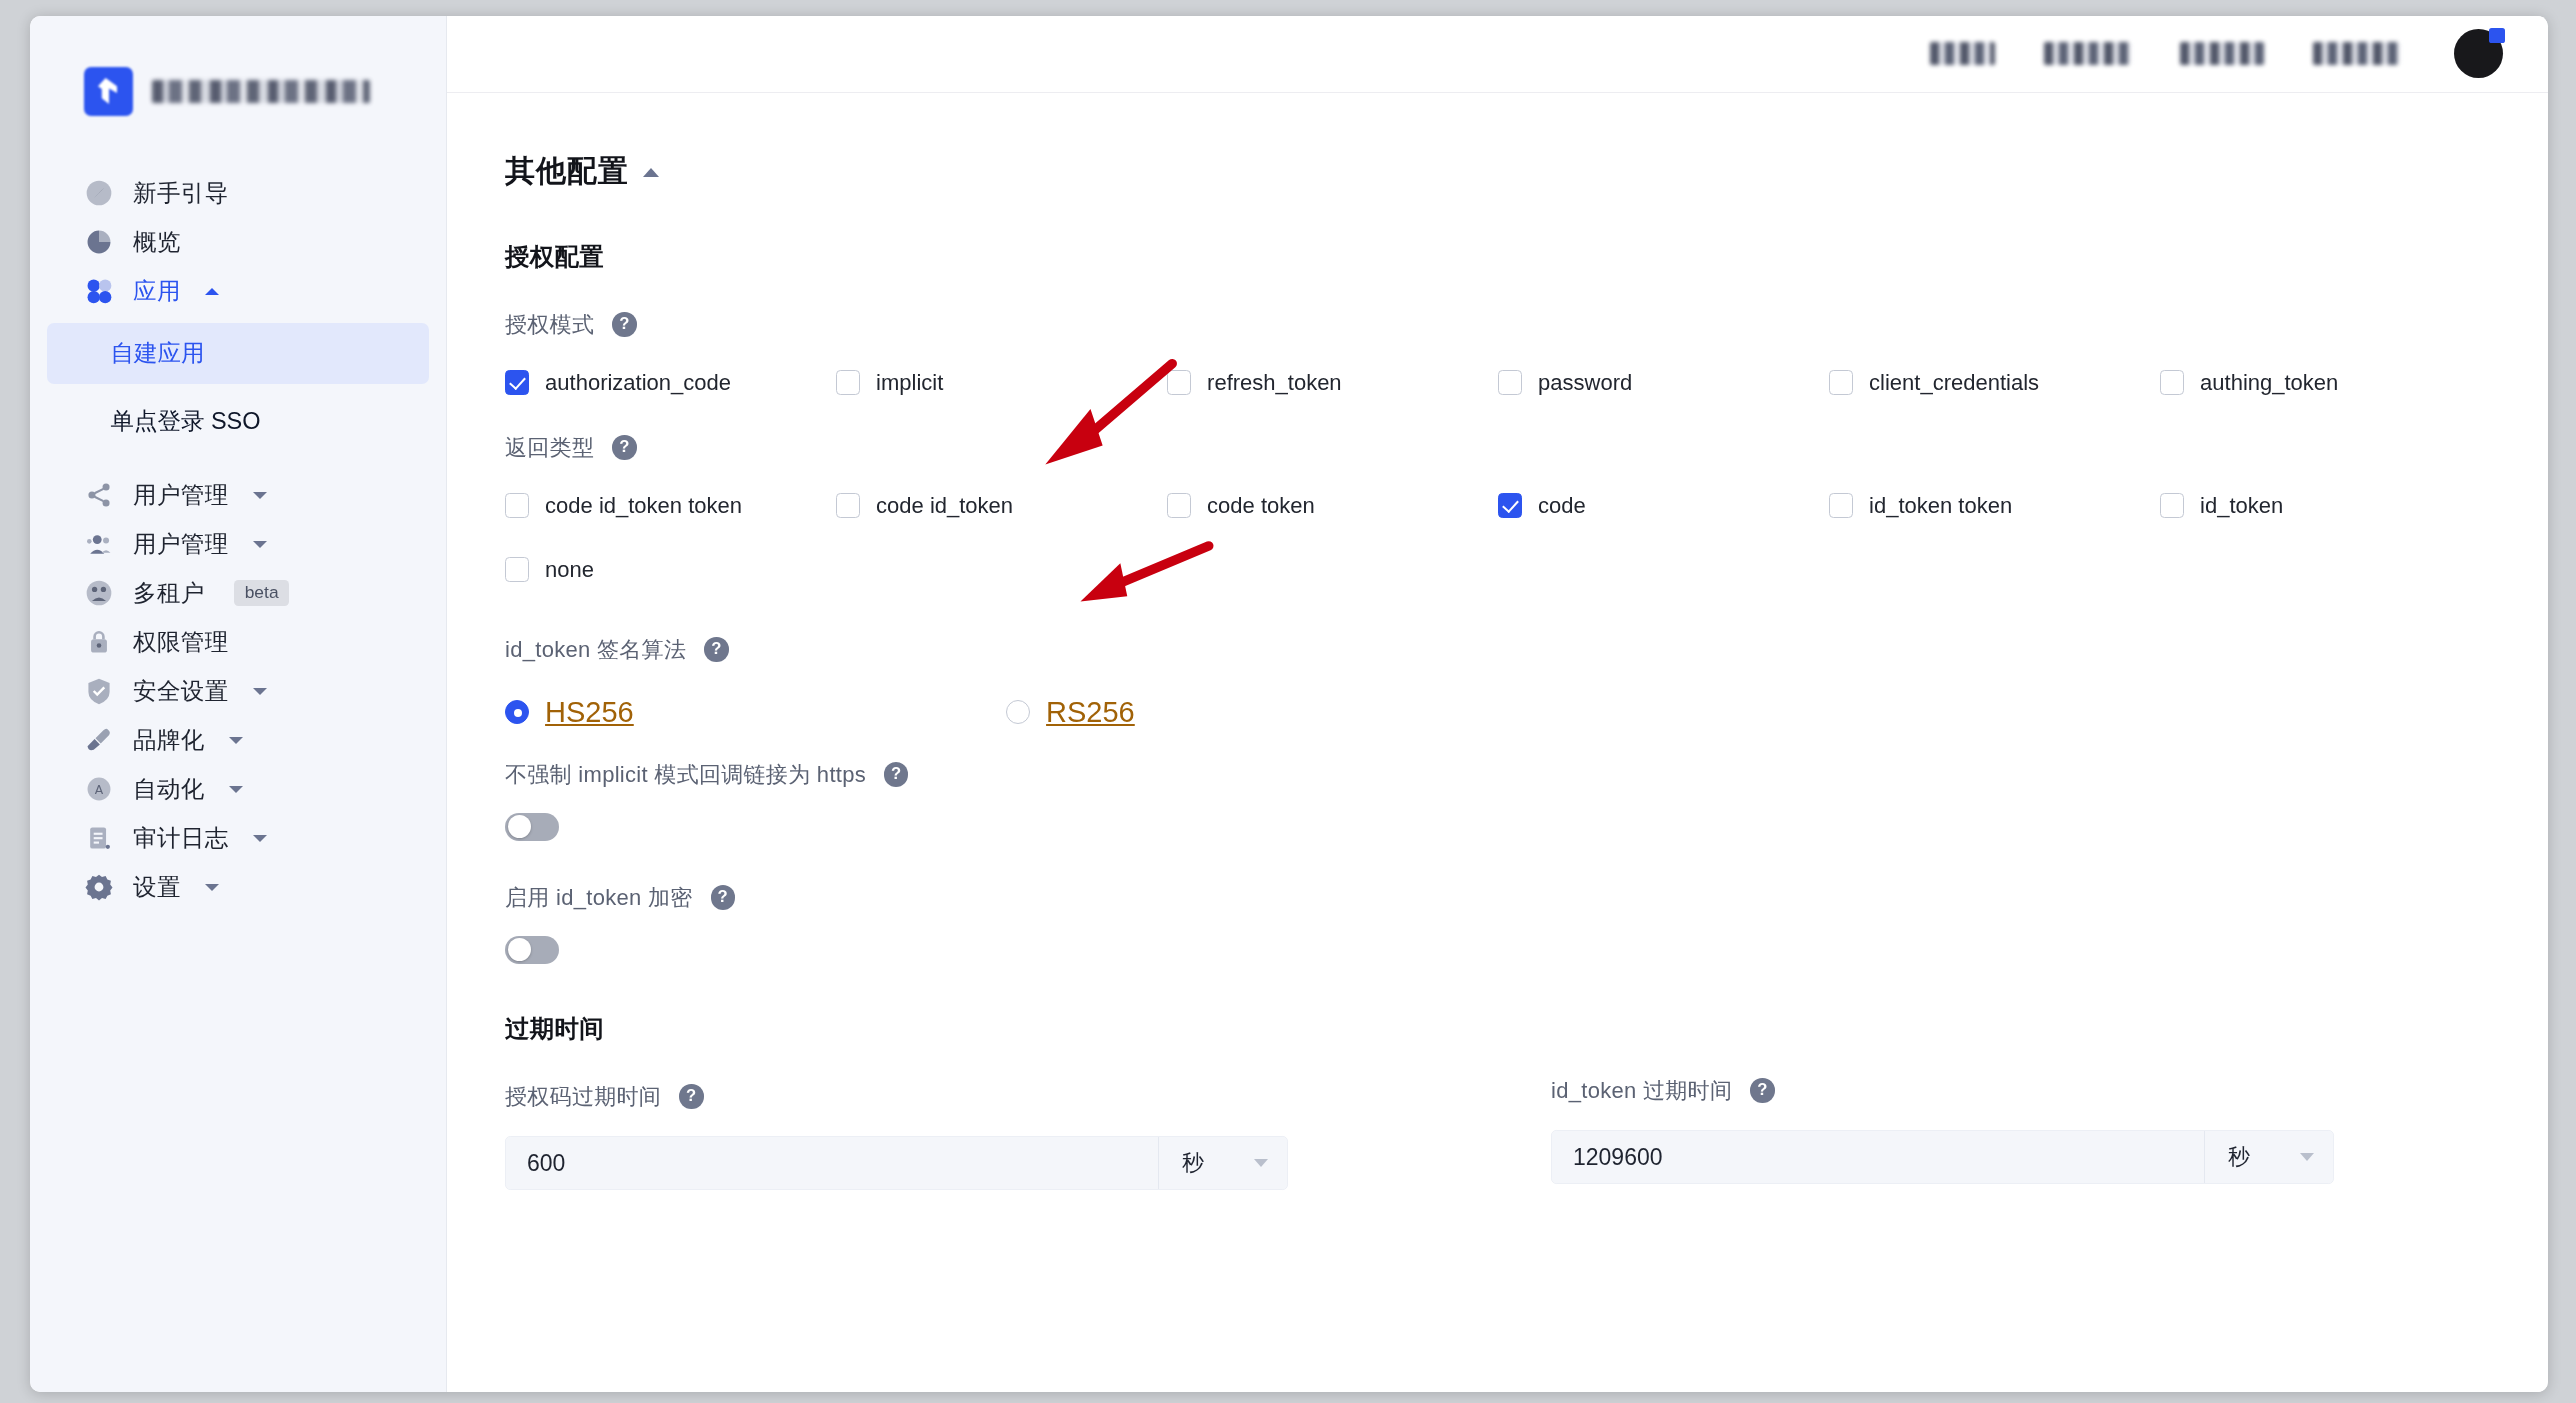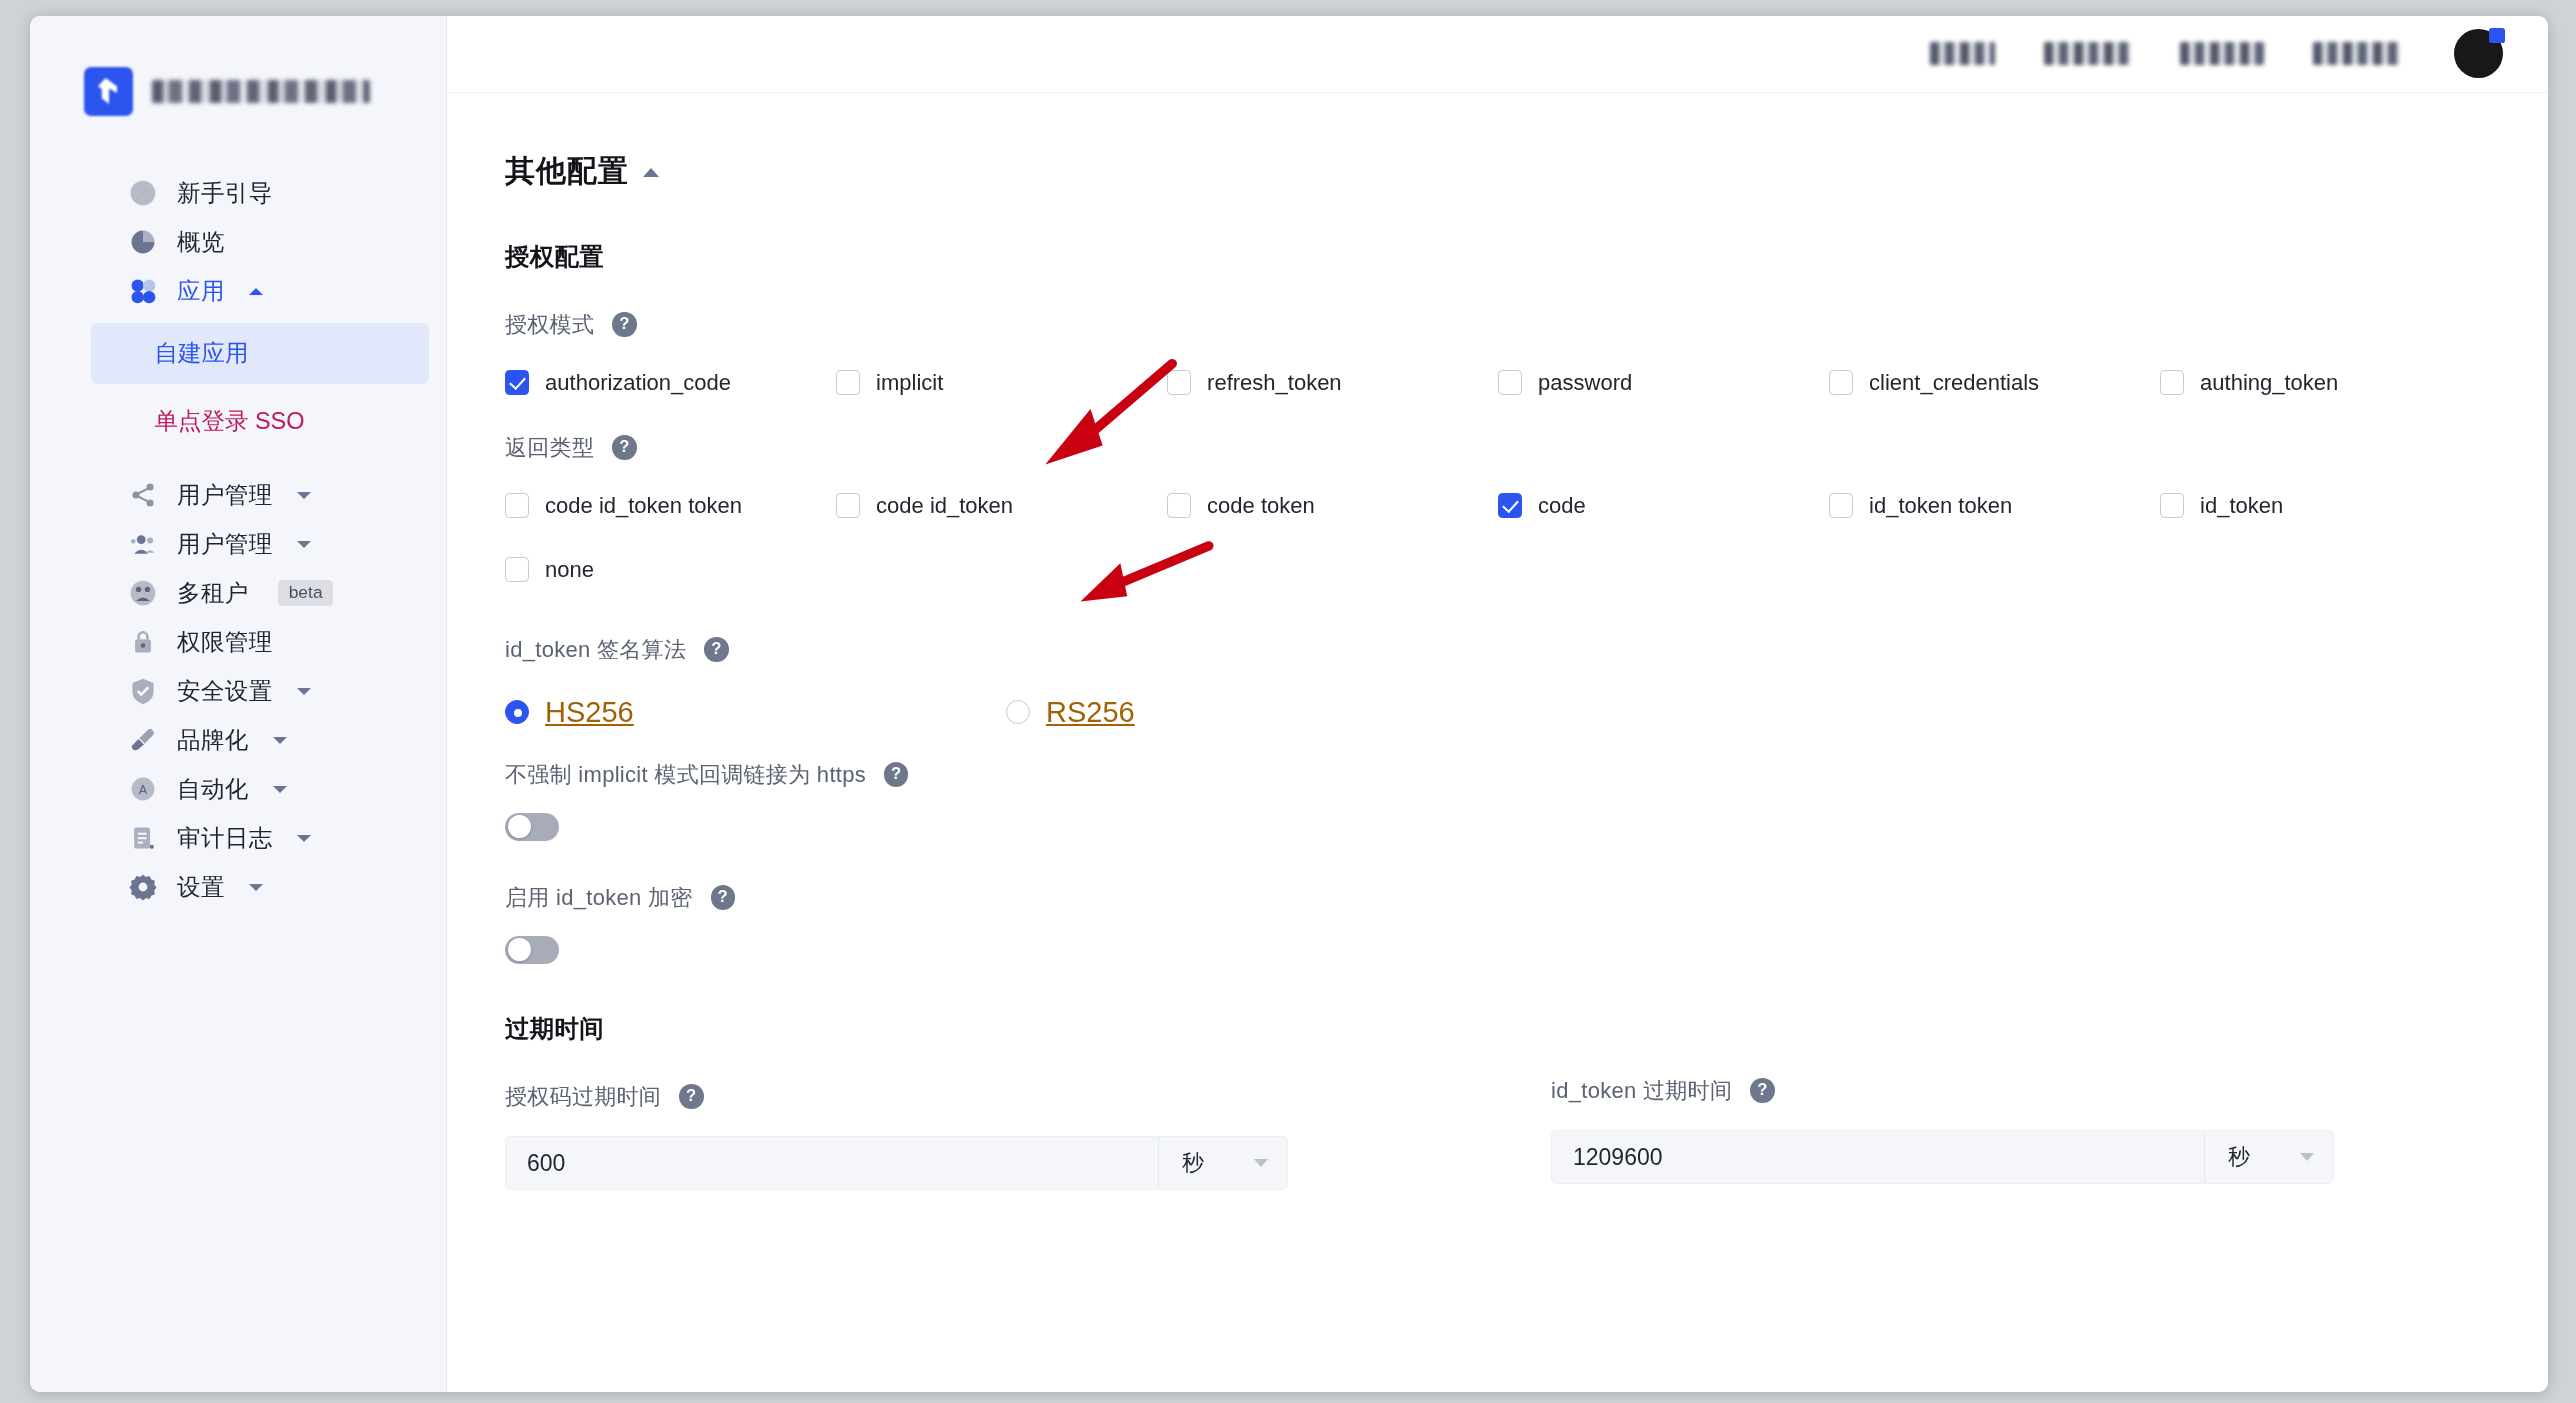--- a/index.html
+++ b/index.html
@@ -60,21 +60,21 @@
         #c9ccd6 10.5px, #c9ccd6 17.4px,
         #555b70 17.4px, #555b70 30px,
         #e2e4ea 30px, #e2e4ea 37px,
         #464c60 37px, #464c60 49px,
         #d3d6de 49px, #d3d6de 58px);
     opacity: .85;
     filter: blur(2.1px);
     border-radius: 1.7px;
   }
 
-  .nav { margin-top: 47px; padding-left: 44px; }
+  .nav { margin-top: 47px; }
   .nav-item {
     display: flex; align-items: center;
     height: 49px;
     padding-left: 54px;
     gap: 19px;
     cursor: pointer;
     position: relative;
   }
   .nav-item .nav-label {
     font-size: 23.5px;
@@ -111,21 +111,21 @@
     text-align: right;
   }
 
   .subnav-item {
     height: 61px;
     margin: 7px 17.4px 0 17.4px;
     border-radius: 7px;
     display: flex; align-items: center;
     padding-left: 63px;
     font-size: 23.5px;
-    color: #be185d;
+    color: #0f172a;
     cursor: pointer;
   }
   .subnav-item.selected {
     background: #e2e8fc;
     color: #2c54ef;
   }
 
   
   .main {
     flex: 1 1 auto;

